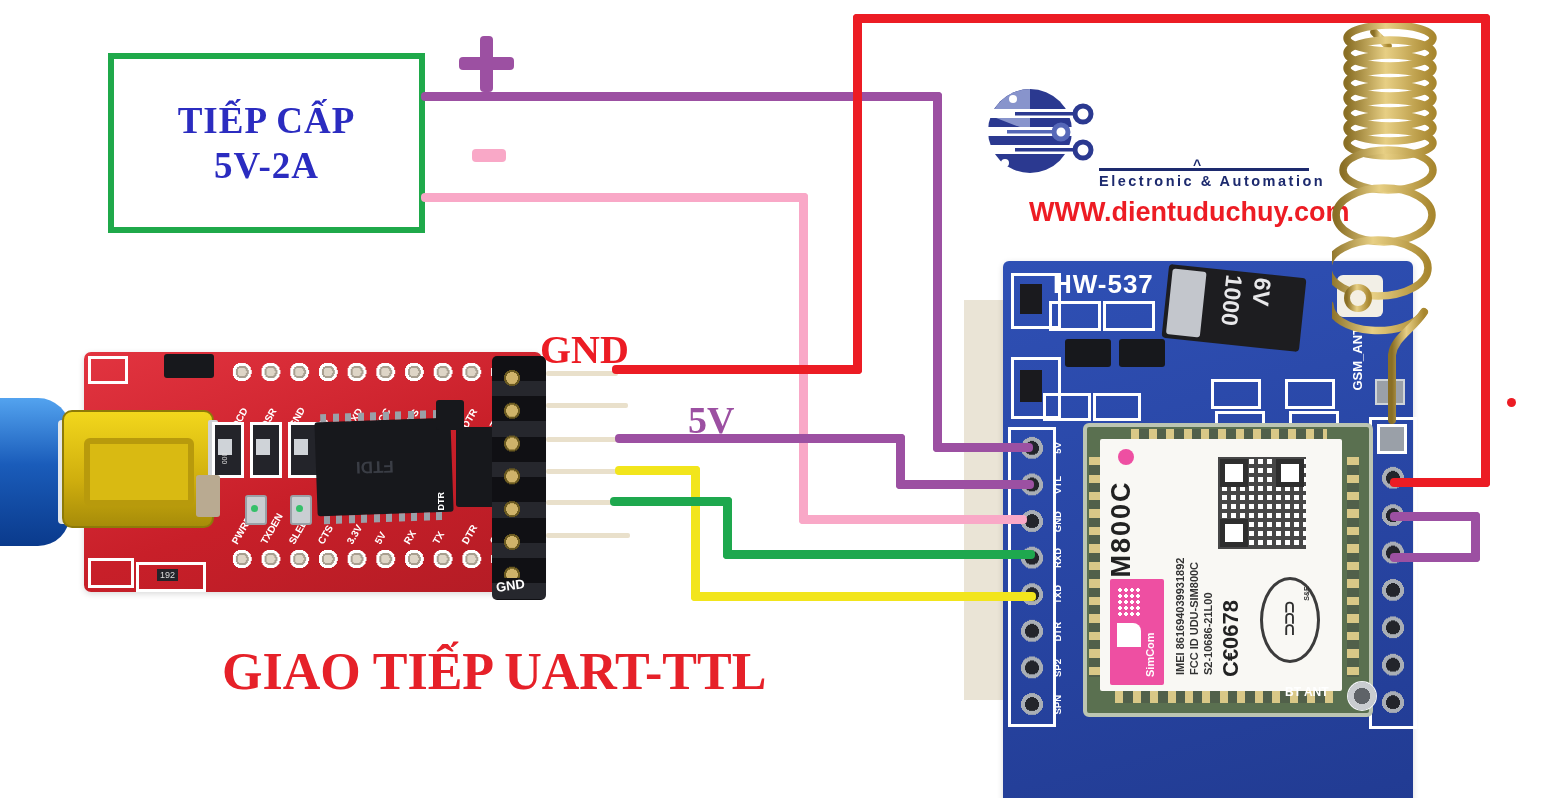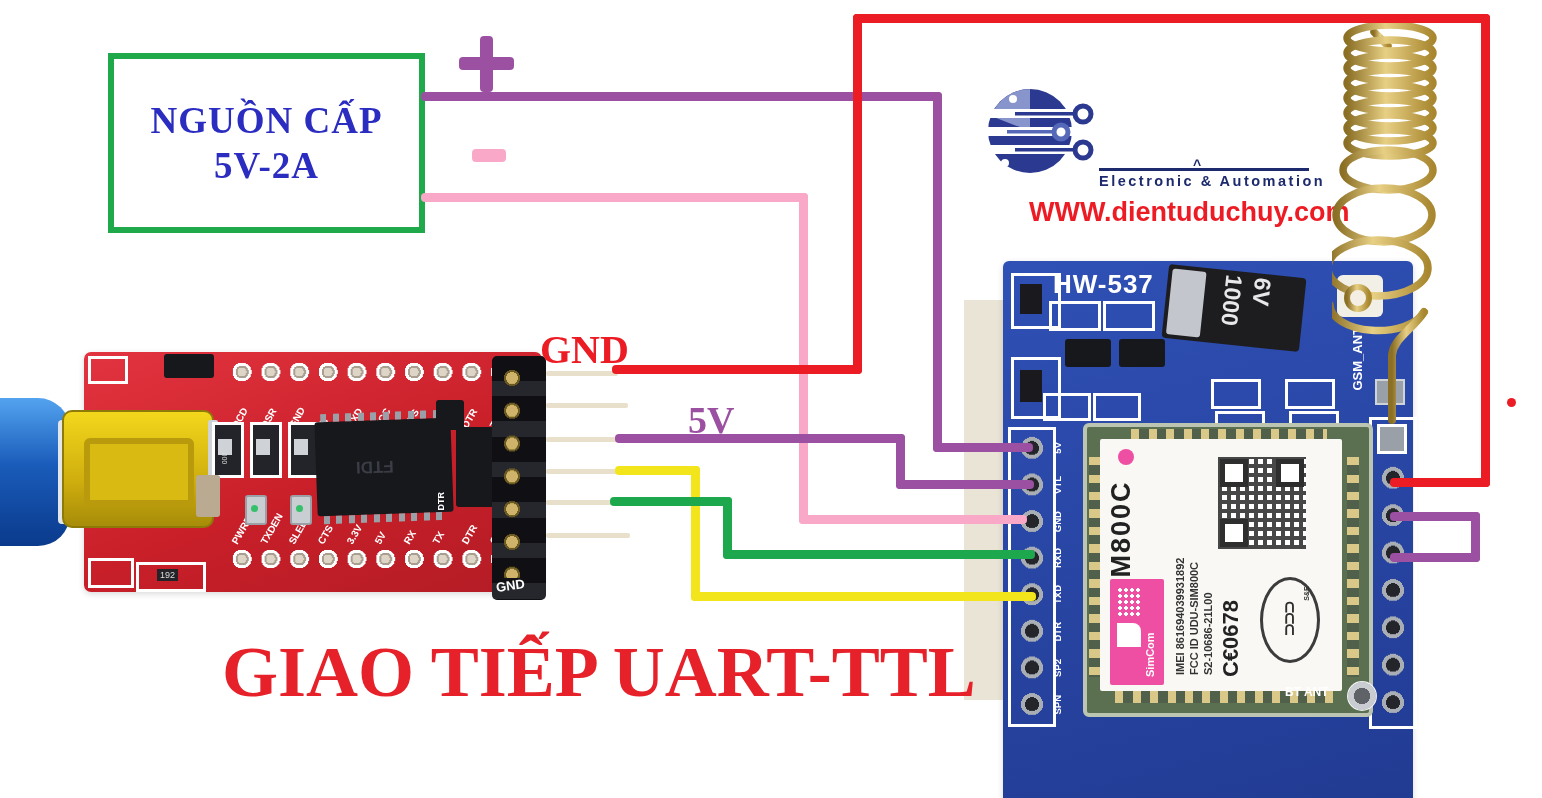--- a/index.html
+++ b/index.html
@@ -86,35 +86,35 @@
   .qr{position:absolute;left:118px;top:18px;width:88px;height:92px;background:#fff;
       background-image:repeating-linear-gradient(0deg,#474747 0 4px,transparent 4px 9px),
                        repeating-linear-gradient(90deg,#474747 0 4px,transparent 4px 9px);}
   .finder{position:absolute;width:18px;height:18px;border:5px solid #2e2e2e;background:#fff;}
   .oval{position:absolute;left:160px;top:138px;width:54px;height:80px;border:3px solid #3c3c3c;border-radius:50%;
         display:flex;align-items:center;justify-content:center;}
   .oval .arcs{writing-mode:vertical-rl;transform:rotate(180deg);font-weight:700;font-size:17px;color:#2e2e2e;letter-spacing:-3px;}
   .oval .se{position:absolute;right:4px;top:10px;font-size:7px;font-weight:700;color:#2e2e2e;transform:rotate(-90deg);}
 
   
-  .caption{left:222px;top:638px;font-weight:700;font-size:72px;line-height:68px;color:var(--text-red);
+  .caption{left:222px;top:638px;font-weight:700;font-size:52px;line-height:68px;color:var(--text-red);
            font-family:"Liberation Serif","DejaVu Serif",serif;letter-spacing:0;}
 
   .net-label{position:absolute;font-weight:700;font-family:"Liberation Serif","DejaVu Serif",serif;}
 </style>
 </head>
 <body>
 
 <div class="canvas">
 
   <div class="abs" style="left:964px;top:300px;width:46px;height:400px;background:#eae4d6;"></div>
   <div class="abs" style="left:1005px;top:730px;width:408px;height:26px;background:#f2ede3;"></div>
 
   <div class="abs power-box">
-    <div class="serif">NGUỒN CẤP</div>
+    <div class="serif">TIẾP CẤP</div>
     <div class="serif">5V-2A</div>
   </div>
 
   <div>
     <div class="bar" style="left:459px;top:57px;width:55px;height:13px;background:var(--wire-purple);"></div>
     <div class="bar" style="left:480px;top:36px;width:13px;height:56px;background:var(--wire-purple);"></div>
   </div>
   <div class="bar" style="left:472px;top:149px;width:34px;height:13px;background:var(--wire-pink);"></div>
 
   <div class="abs logo-wrap">

